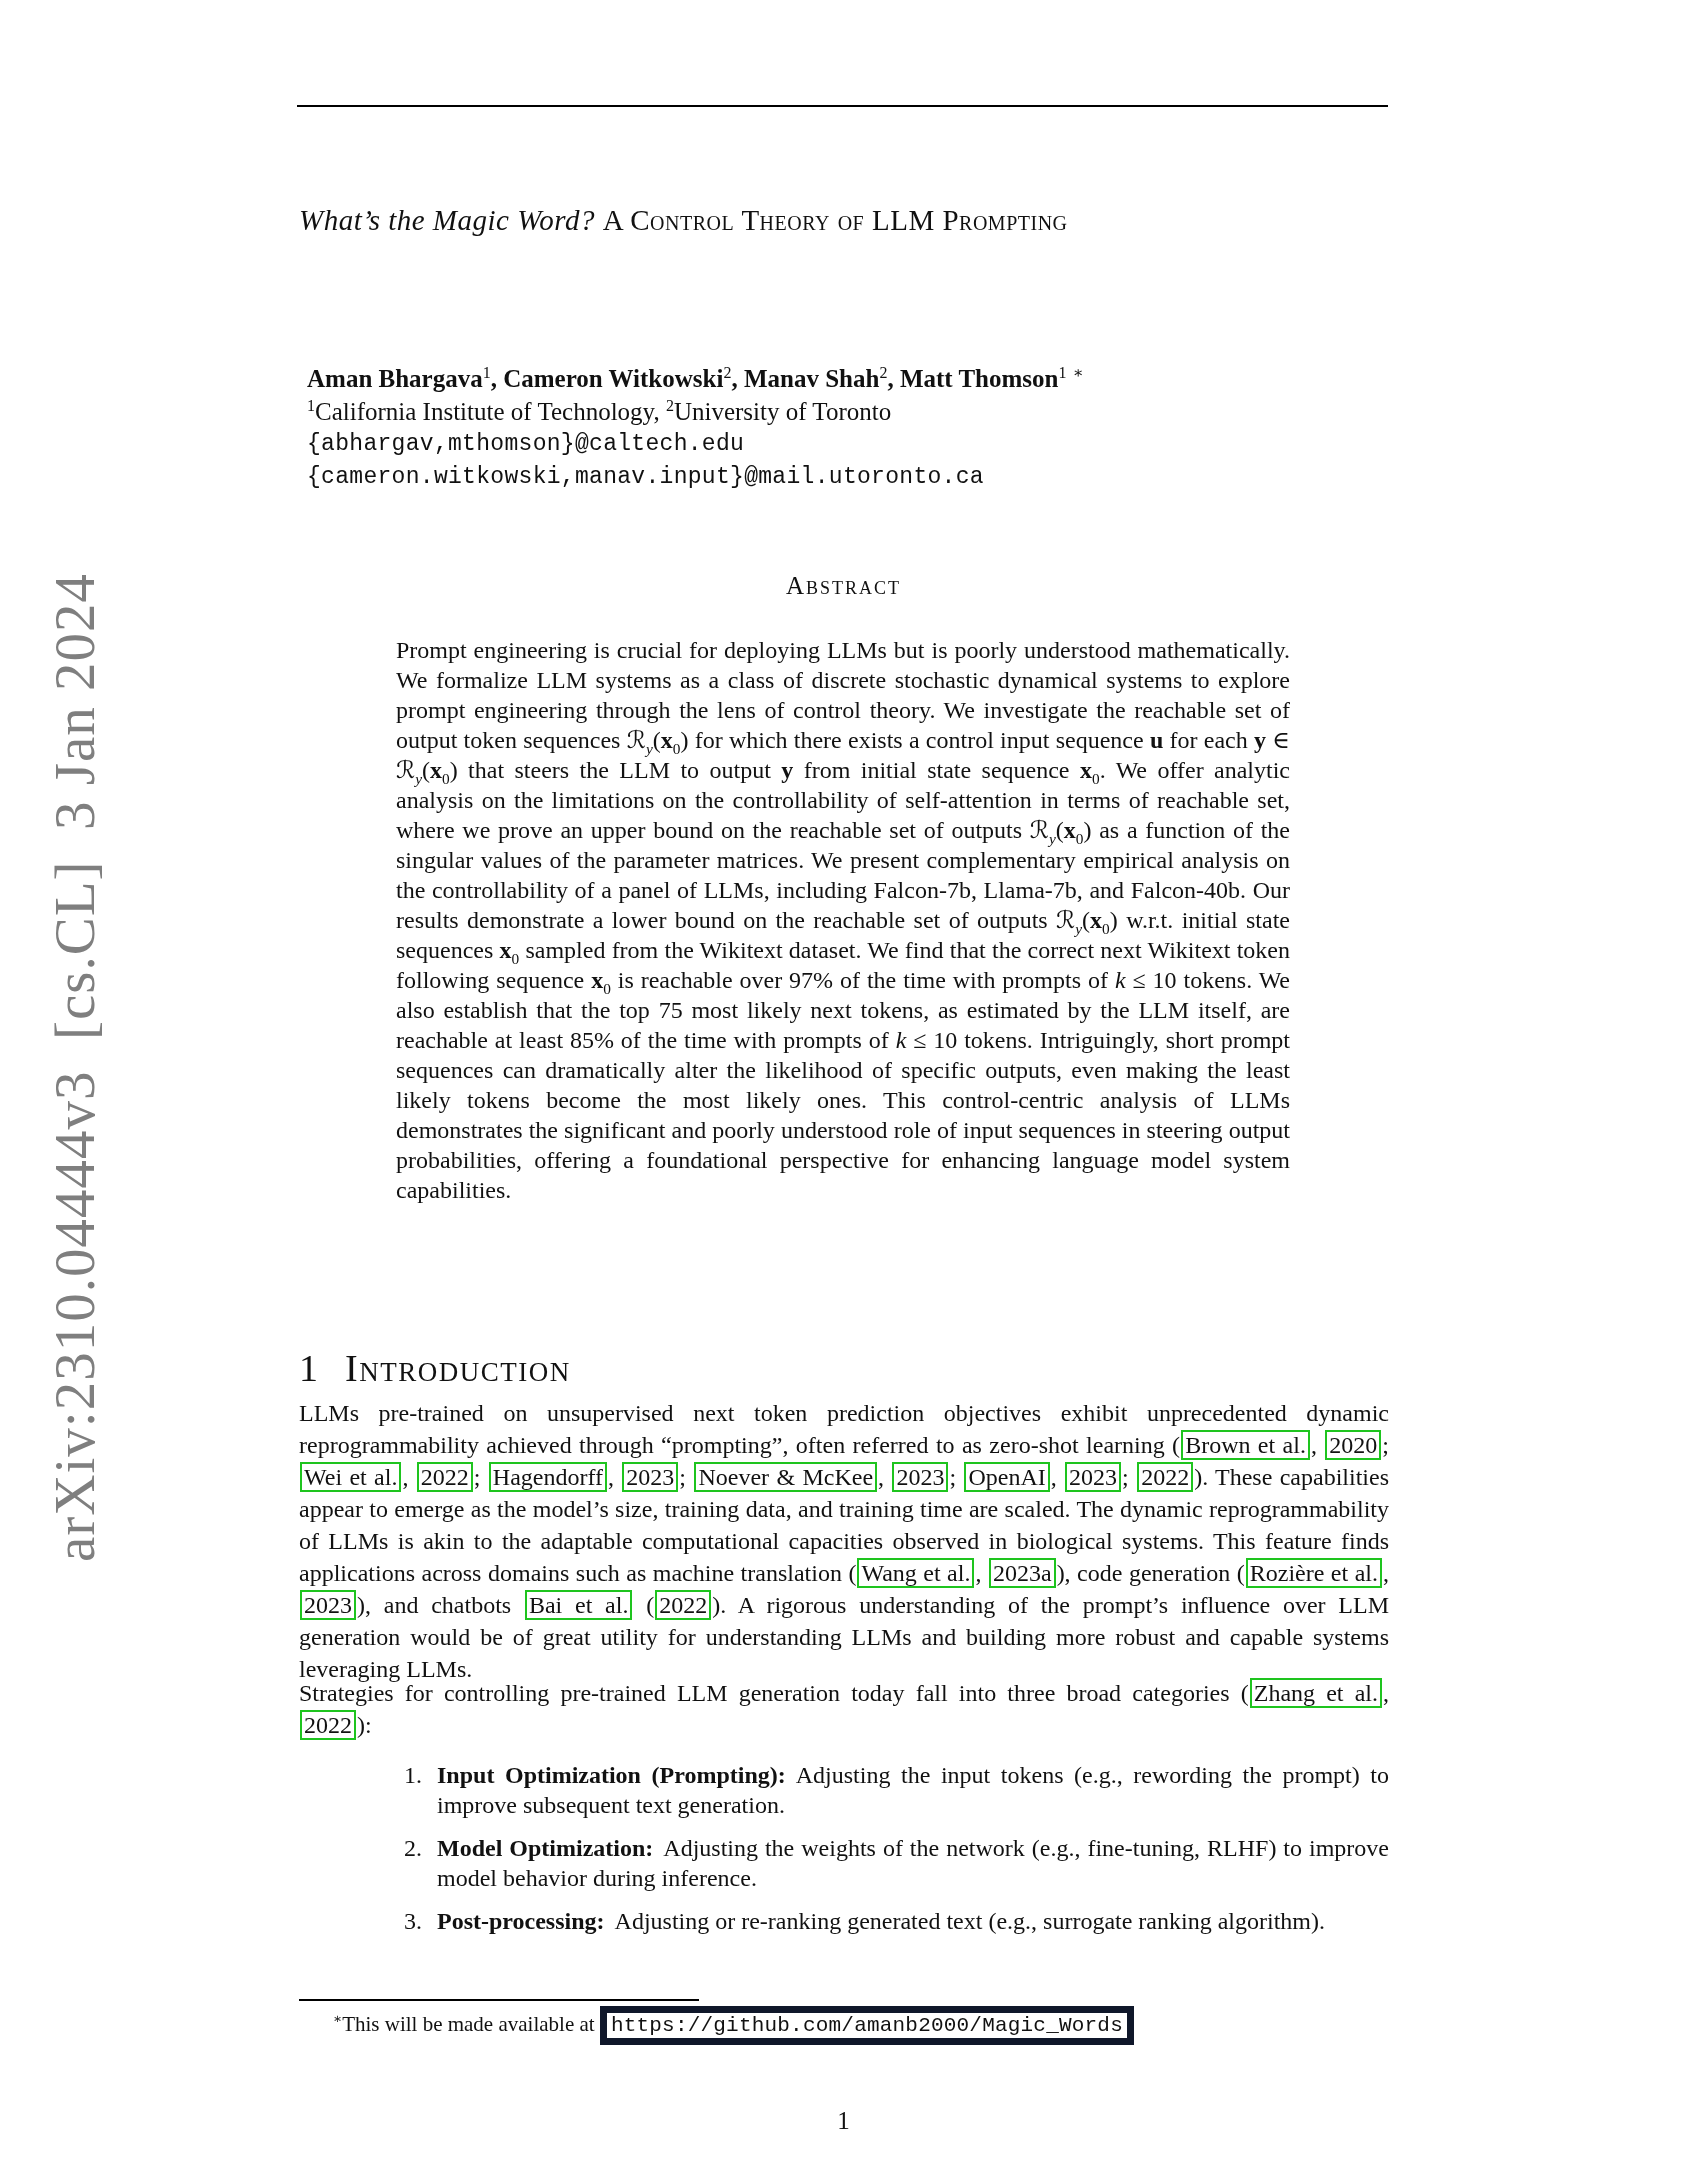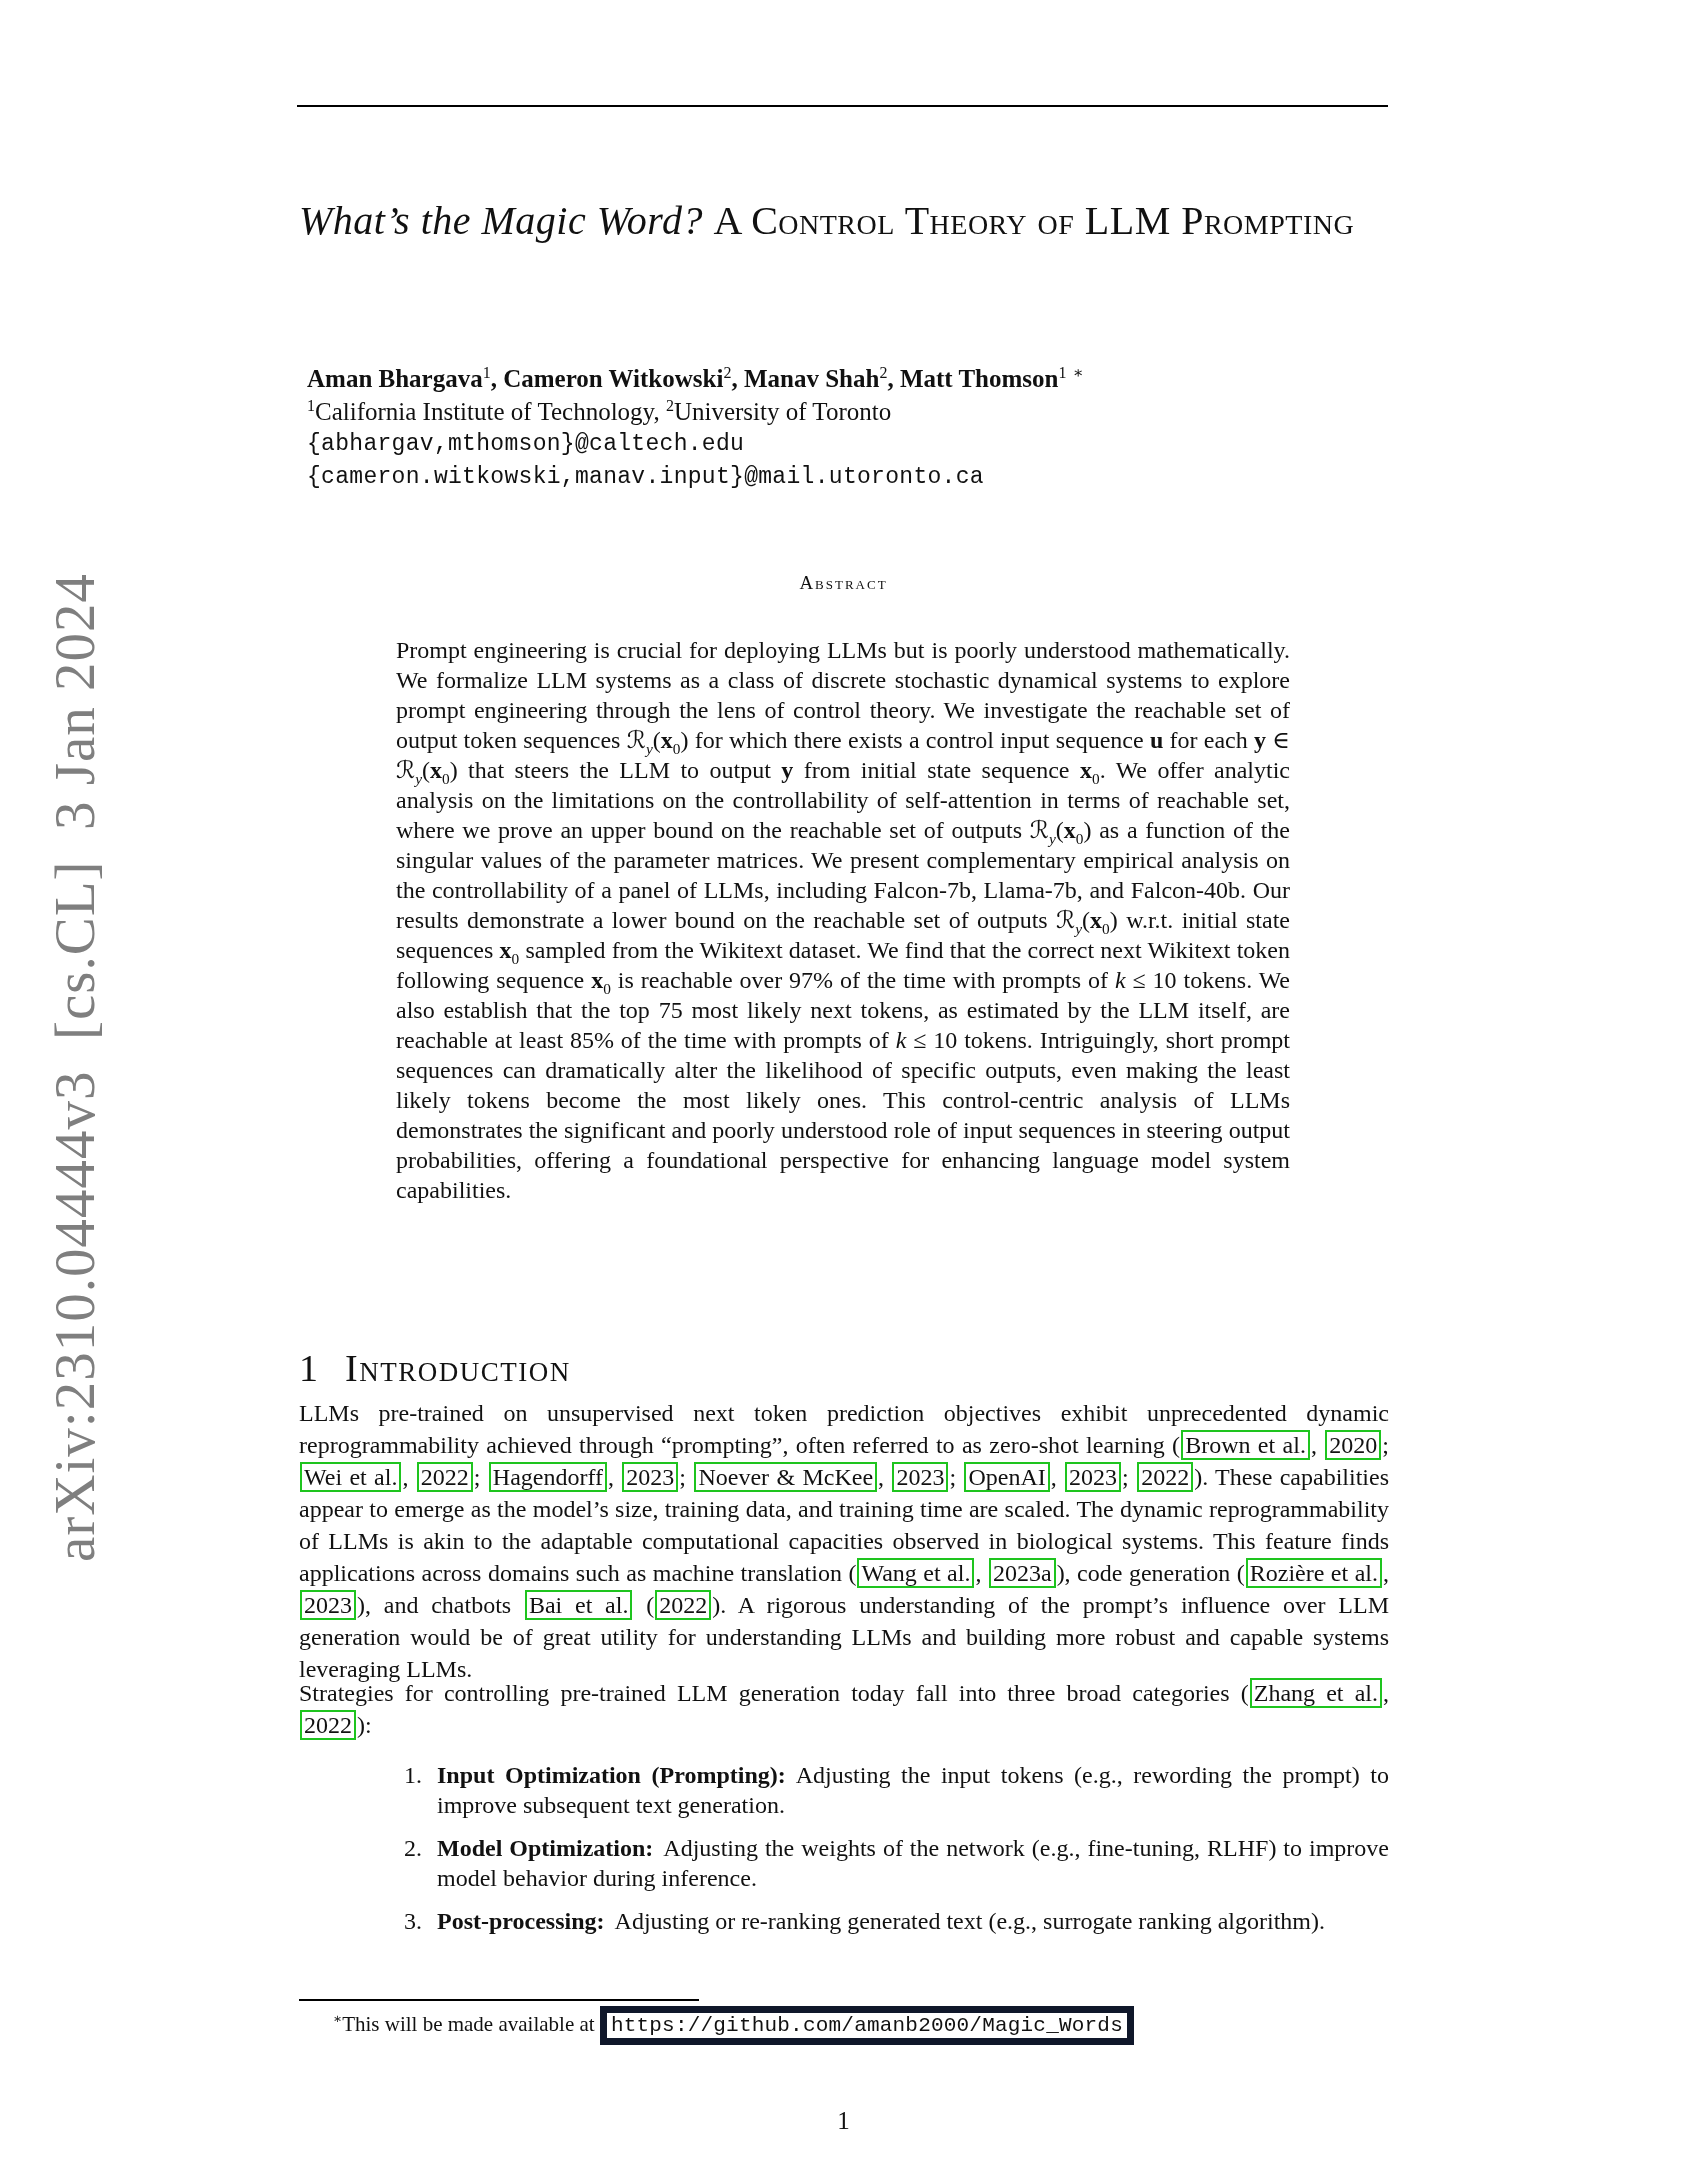--- a/index.html
+++ b/index.html
@@ -6,29 +6,29 @@
   .page{position:relative;width:1683px;height:2178px;background:#ffffff;margin:0 auto;
         font-family:"Liberation Serif","DejaVu Serif",serif;color:#111;overflow:hidden;}
   .abs{position:absolute;}
 
   .top-rule{left:297px;top:105px;width:1091px;height:2px;background:#000;}
 
   .arxiv{top:1028px;left:-463px;width:1089px;height:79px;transform:rotate(-90deg);
          transform-origin:center;color:#7f7f7f;font-size:57px;text-align:center;
          white-space:pre;letter-spacing:1px;}
 
-  .title{left:299px;top:192px;width:1094px;font-size:40px;line-height:57px;letter-spacing:0.5px;}
+  .title{left:299px;top:192px;width:1094px;font-size:29px;line-height:57px;letter-spacing:0.5px;}
   .title .t-italic{font-style:italic;}
   .title .t-caps{font-variant:small-caps;}
 
   .authors{left:307px;top:362px;width:1089px;font-size:25px;line-height:33px;}
   .authors .names{font-weight:bold;}
   .authors .mono-line{font-family:"Liberation Mono","DejaVu Sans Mono",monospace;font-size:23px;line-height:33px;letter-spacing:0.3px;}
 
-  .abstract-head{left:299px;top:572px;width:1089px;text-align:center;font-size:19px;
+  .abstract-head{left:299px;top:572px;width:1089px;text-align:center;font-size:25px;
                  font-variant:small-caps;letter-spacing:2px;}
   .abstract-body{left:396px;top:635px;width:894px;font-size:24px;line-height:30px;text-align:justify;}
 
   .sec-head{left:299px;top:1318px;width:1089px;font-size:38px;margin-top:28px;}
   .sec-head .sec-num{display:inline-block;width:46px;}
   .sec-head .sec-name{font-variant:small-caps;letter-spacing:1.5px;}
 
   .para{left:299px;width:1090px;font-size:24px;line-height:32px;text-align:justify;}
   .para1{top:1397px;}
   .para2{top:1677px;}

